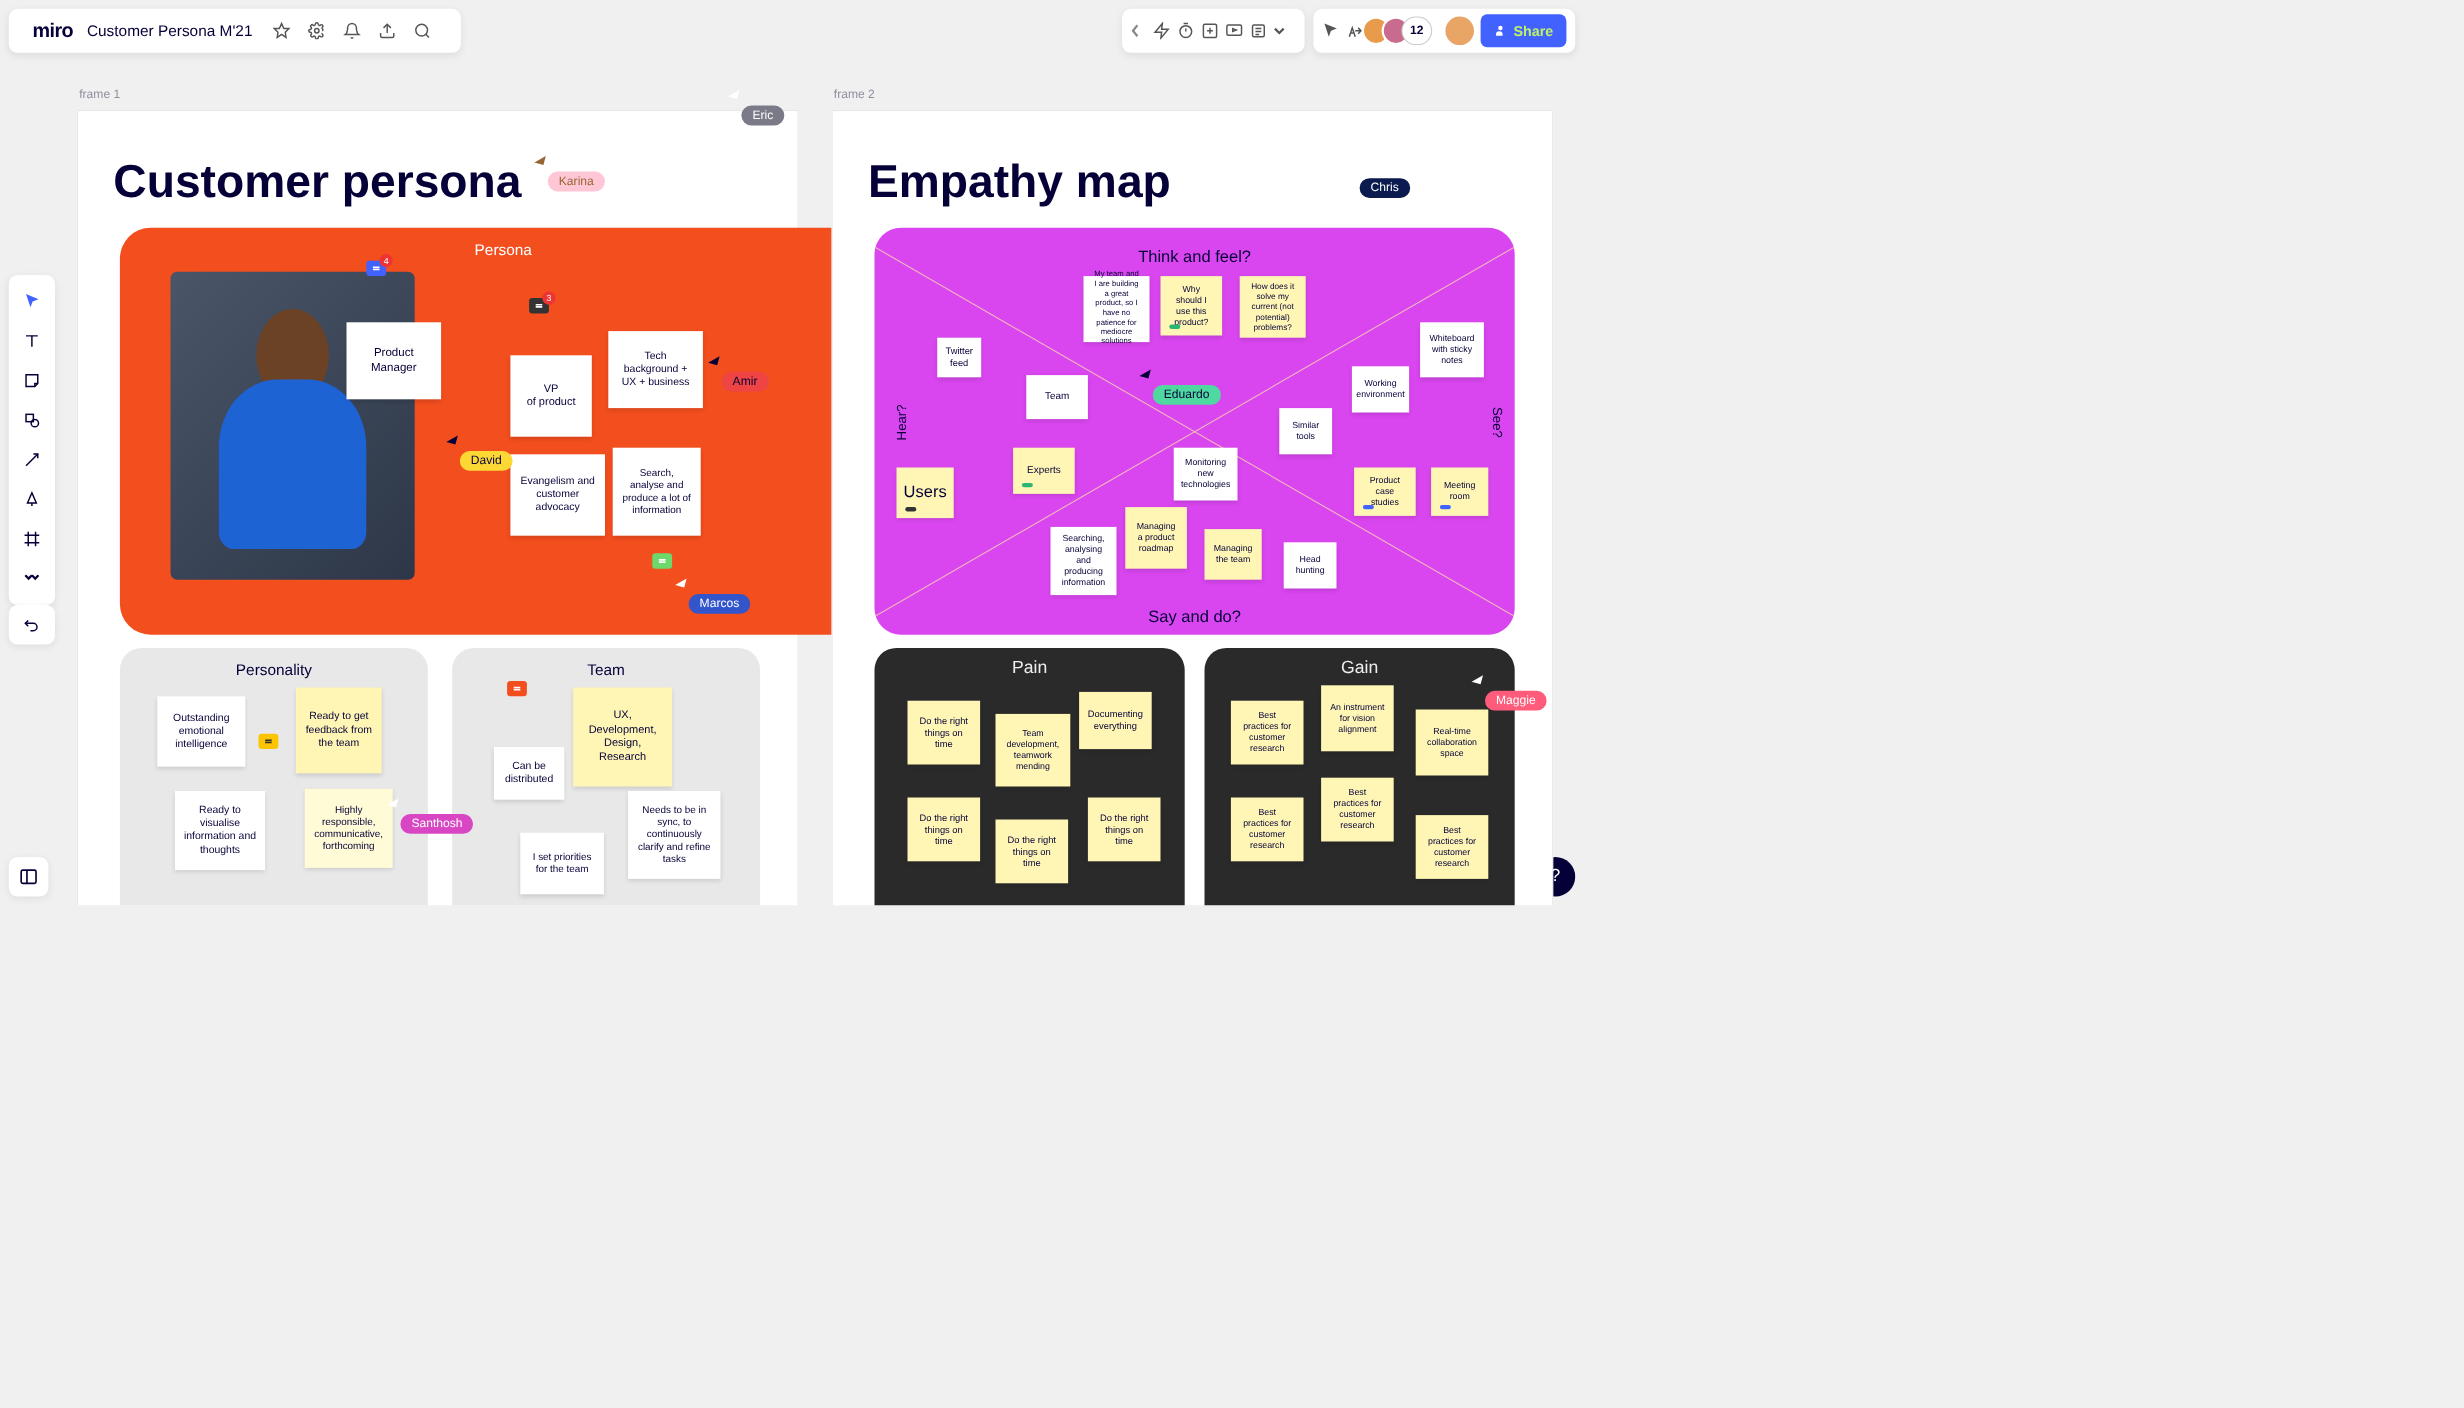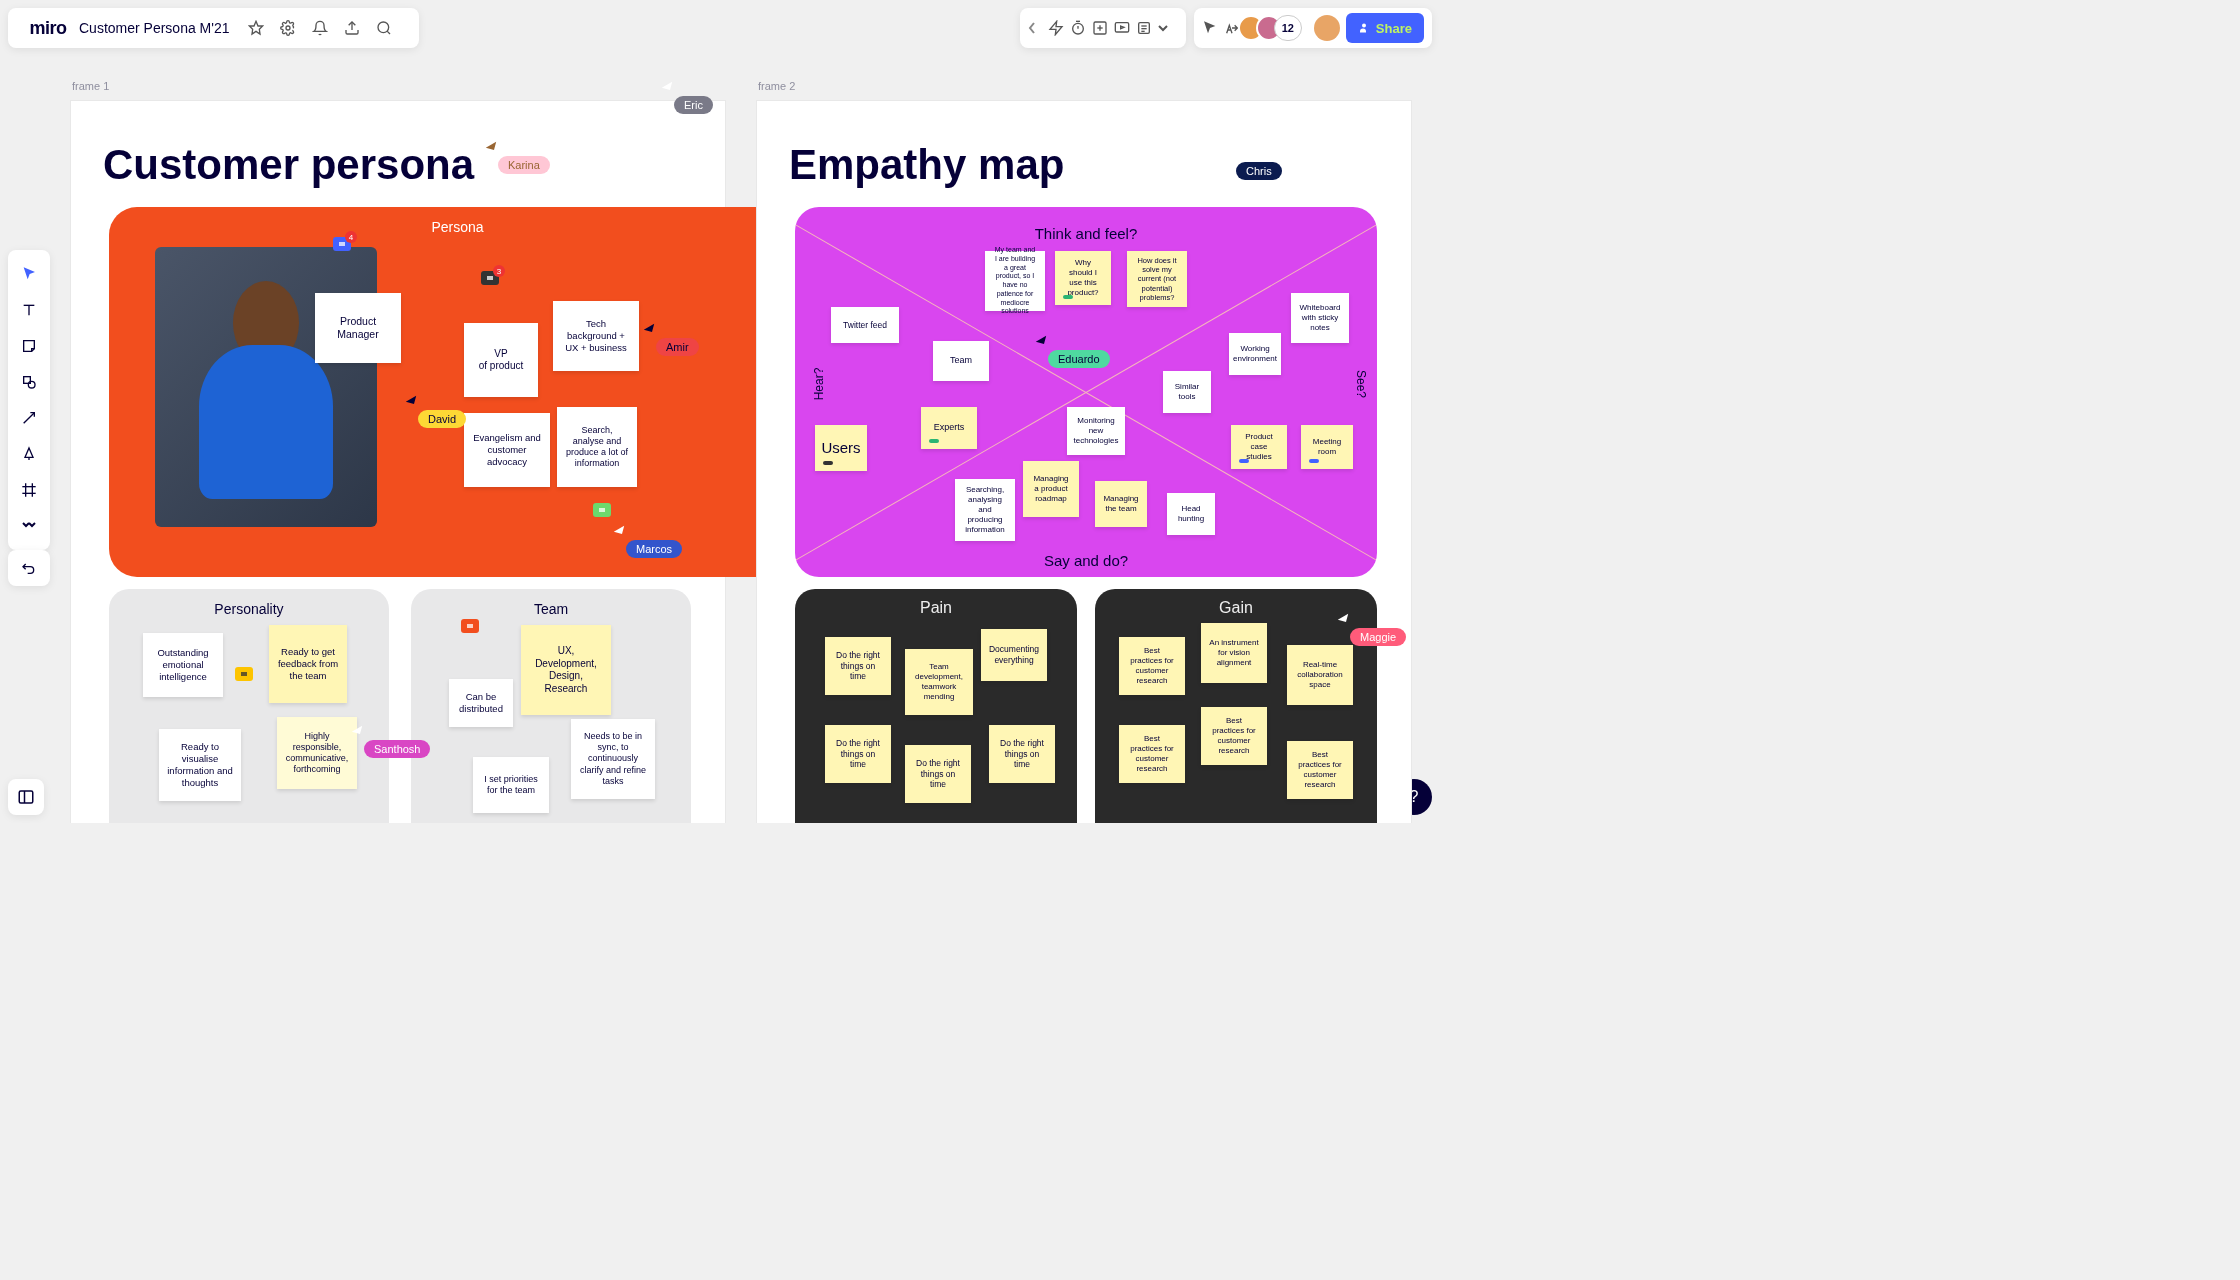--- a/index.html
+++ b/index.html
@@ -525,21 +525,21 @@
             <line x1="2" y1="2" x2="8" y2="2"></line>
             <line x1="2" y1="4" x2="8" y2="4"></line>
           </svg>
       </div>
     </div>
 
     <div class="gray-panel" style="left:38px;top:488px;width:280px;height:260px">
       <div class="panel-title" style="top:12px">Personality</div>
       <div class="sticky white-sticky" style="left:34px;top:44px;width:80px;height:64px;font-size:9.5px">Outstanding emotional intelligence</div>
       <div class="sticky light-yellow" style="left:160px;top:36px;width:78px;height:78px;font-size:9.5px">Ready to get feedback from the team</div>
-      <div class="sticky white-sticky" style="left:50px;top:140px;width:82px;height:72px;font-size:9.5px">Ready to visualise information and thoughts</div>
+      <div class="sticky white-sticky" style="left:50px;top:130px;width:82px;height:72px;font-size:9.5px">Ready to visualise information and thoughts</div>
       <div class="sticky lighter-yellow" style="left:168px;top:128px;width:80px;height:72px;font-size:9px">Highly responsible, communicative, forthcoming</div>
       <div class="comment-bubble" style="left:126px;top:78px;background:#fdc400">
         <svg width="10" height="6" viewBox="0 0 10 6" stroke="#333" stroke-width="1.5" fill="none">
             <line x1="2" y1="2" x2="8" y2="2"></line>
             <line x1="2" y1="4" x2="8" y2="4"></line>
           </svg>
       </div>
     </div>
 
     <div class="gray-panel" style="left:340px;top:488px;width:280px;height:260px">
@@ -569,21 +569,21 @@
     <div style="position:absolute;left:32px;top:40px;font-size:42px;font-weight:600">Empathy map</div>
 
     <div class="empathy-panel" style="left:38px;top:106px;width:582px;height:370px">
       <div class="diag" style="top:50%;left:-50%;transform:rotate(30deg)"></div>
       <div class="diag" style="top:50%;left:-50%;transform:rotate(-30deg)"></div>
       <div style="position:absolute;left:50%;transform:translateX(-50%);top:18px;font-size:15px">Think and feel?</div>
       <div style="position:absolute;left:50%;transform:translateX(-50%);bottom:8px;font-size:15px">Say and do?</div>
       <div class="rotated-label" style="left:8px;top:170px">Hear?</div>
       <div class="rotated-label" style="right:2px;top:170px;transform:rotate(90deg)">See?</div>
 
-      <div class="sticky white-sticky" style="left:36px;top:100px;width:68px;height:36px;font-size:8.5px">Twitter feed</div>
+      <div class="sticky white-sticky" style="left:57px;top:100px;width:40px;height:36px;font-size:8.5px">Twitter feed</div>
       <div class="sticky white-sticky" style="left:138px;top:134px;width:56px;height:40px;font-size:9px">Team</div>
       <div class="sticky light-yellow" style="left:126px;top:200px;width:56px;height:42px;font-size:9px">
           <span>Experts</span>
           <span class="chip" style="background:#2bb573"></span>
         </div>
       <div class="sticky light-yellow" style="left:20px;top:218px;width:52px;height:46px;font-size:15px">
           <span>Users</span>
           <span class="chip" style="background:#333"></span>
         </div>
 

